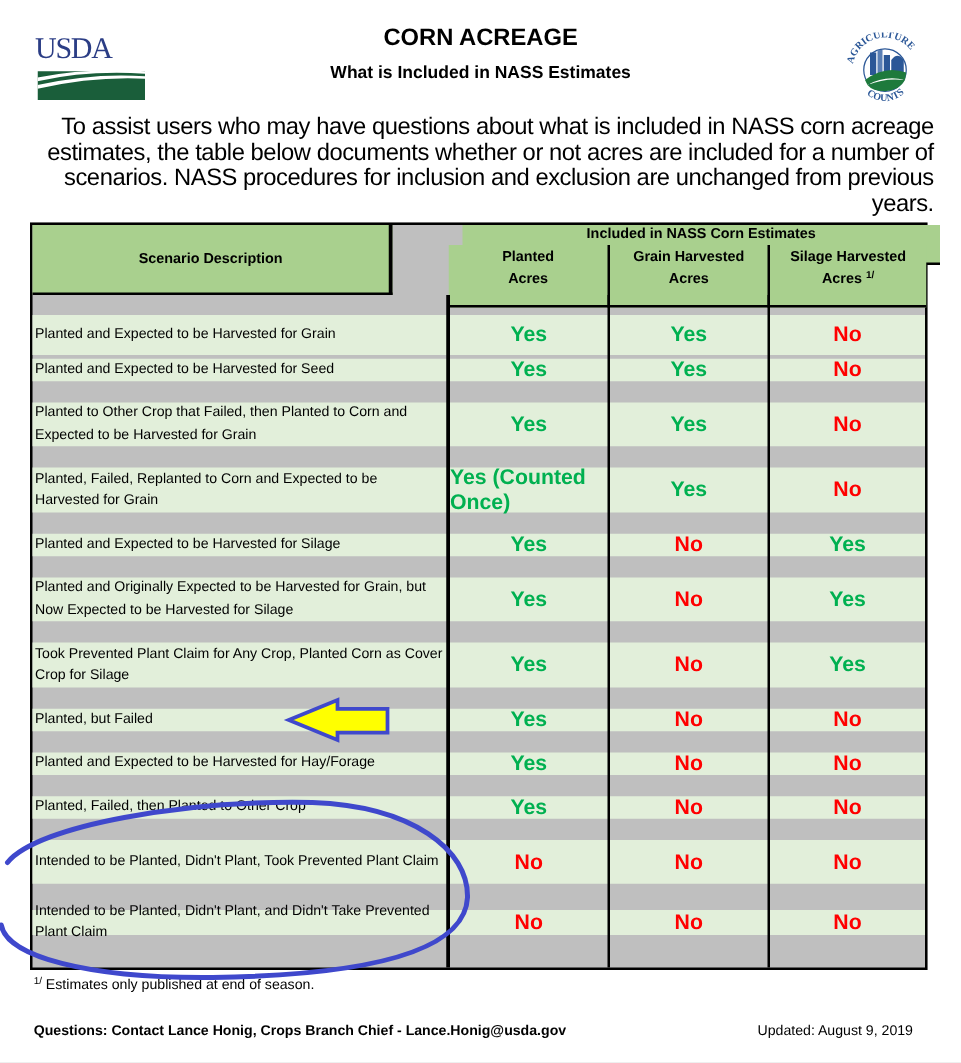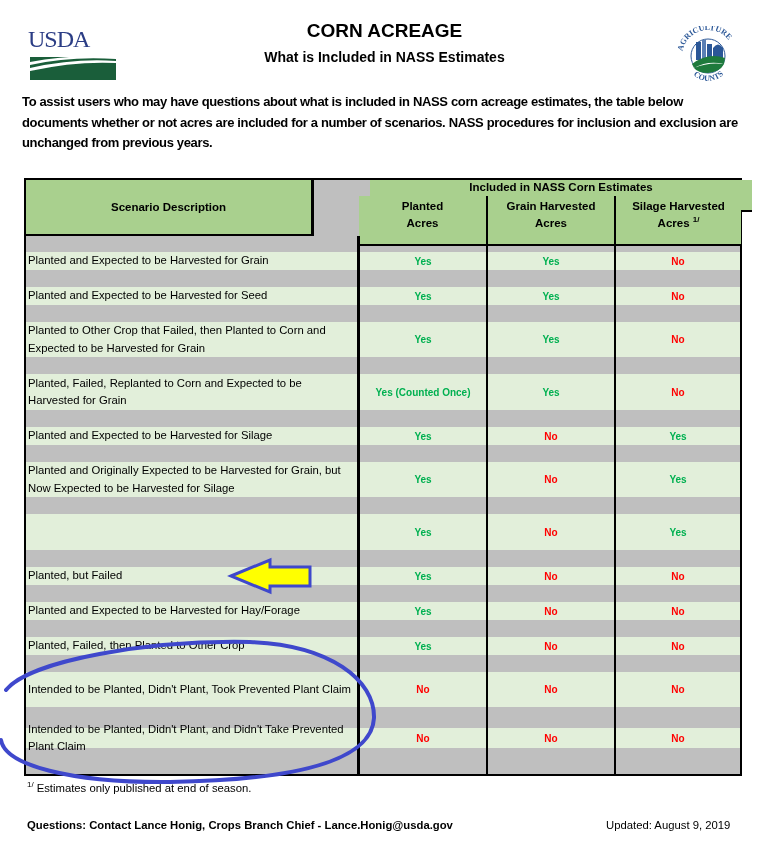--- a/index.html
+++ b/index.html
@@ -12,22 +12,22 @@
     letter-spacing: -1px; font-weight: normal; }
   .usda-field { position: absolute; left: 2px; top: 30px; width: 86px; height: 26px; }
 
   .ag-logo { position: absolute; left: 672px; top: 26px; width: 72px; height: 58px; }
 
   .title { position: absolute; left: 0; width: 769px; text-align: center; top: 20px;
     font-size: 19px; font-weight: bold; line-height: 22px; }
   .subtitle { position: absolute; left: 0; width: 769px; text-align: center; top: 48px;
     font-size: 14px; font-weight: bold; line-height: 18px; }
 
-  .intro { position: absolute; left: 22px; width: 725px; top: 92px; text-align: left;
-    font-size: 13px; line-height: 20.5px; letter-spacing: -0.35px; font-weight: bold; }
+  .intro { position: absolute; left: 22px; width: 725px; top: 92px; text-align: right;
+    font-size: 19px; line-height: 20.5px; letter-spacing: -0.35px; }
 
   .tbl { position: absolute; left: 24px; top: 178px; width: 718px; height: 598px;
     border: 2px solid #000; background: #bfbfbf; }
   .hdr-scn { position: absolute; left: 0; top: 0; width: 288px; height: 56px;
     background: #a9d08e; display: flex; align-items: center; justify-content: center;
     font-size: 11.5px; font-weight: bold; border-right: 3px solid #000; border-bottom: 2px solid #000; }
   .hdr-group { position: absolute; left: 344px; top: 0; width: 382px; height: 32px;
     background: #a9d08e; border-bottom: 2px solid #000; font-size: 11.5px; font-weight: bold;
     text-align: center; line-height: 15px; }
   .hdr-col { position: absolute; top: 16px; height: 50px; background: #a9d08e;
@@ -40,21 +40,21 @@
 
   .vline { position: absolute; top: 56px; bottom: 0; background: #000; }
   .v0 { left: 331px; width: 3px; }
   .v1 { left: 460px; width: 2px; }
   .v2 { left: 588px; width: 2px; }
 
   .row { position: absolute; left: 0; width: 714px; background: #e2efda; }
   .row .desc { position: absolute; left: 2px; top: 0; width: 326px; height: 100%;
     display: flex; align-items: center; font-size: 11.3px; line-height: 17.5px; }
   .row .val { position: absolute; top: 0; height: 100%; display: flex; align-items: center;
-    justify-content: center; font-size: 10px; font-weight: bold; }
+    justify-content: center; font-size: 17px; font-weight: bold; }
   .row .c1 { left: 334px; width: 126px; }
   .row .c2 { left: 462px; width: 126px; }
   .row .c3 { left: 590px; width: 124px; }
   .yes { color: #00b050; }
   .no { color: #ff0000; }
 
   .footnote { position: absolute; left: 27px; top: 781px; font-size: 11.3px; line-height: 14px; }
   .footnote sup { font-size: 8px; vertical-align: top; line-height: 8px; margin-right: 3px; }
   .contact { position: absolute; left: 27px; top: 819px; font-size: 11.3px; font-weight: bold; }
   .updated { position: absolute; left: 606px; top: 819px; font-size: 11.3px; }
@@ -107,21 +107,21 @@
   </div>
   <div class="hdr-col hdr-c2">
     <div>Grain Harvested</div>
     <div>Acres</div>
   </div>
   <div class="hdr-col hdr-c3">
     <div>Silage Harvested</div>
     <div><span>Acres</span> <sup>1/</sup></div>
   </div>
 
-  <div class="row" style="top:72px;height:18px">
+  <div class="row" style="top:72px;height:32px">
     <div class="desc">Planted and Expected to be Harvested for Grain</div>
     <div class="val c1 yes">Yes</div>
     <div class="val c2 yes">Yes</div>
     <div class="val c3 no">No</div>
   </div>
   <div class="row" style="top:107px;height:18px">
     <div class="desc">Planted and Expected to be Harvested for Seed</div>
     <div class="val c1 yes">Yes</div>
     <div class="val c2 yes">Yes</div>
     <div class="val c3 no">No</div>
@@ -144,20 +144,21 @@
     <div class="val c2 no">No</div>
     <div class="val c3 yes">Yes</div>
   </div>
   <div class="row" style="top:282px;height:35px">
     <div class="desc">Planted and Originally Expected to be Harvested for Grain, but Now Expected to be Harvested for Silage</div>
     <div class="val c1 yes">Yes</div>
     <div class="val c2 no">No</div>
     <div class="val c3 yes">Yes</div>
   </div>
   <div class="row" style="top:334px;height:36px">
+    <div class="desc">Took Prevented Plant Claim for Any Crop, Planted Corn as Cover Crop for Silage</div>
     <div class="val c1 yes">Yes</div>
     <div class="val c2 no">No</div>
     <div class="val c3 yes">Yes</div>
   </div>
   <div class="row" style="top:387px;height:18px">
     <div class="desc">Planted, but Failed</div>
     <div class="val c1 yes">Yes</div>
     <div class="val c2 no">No</div>
     <div class="val c3 no">No</div>
   </div>

